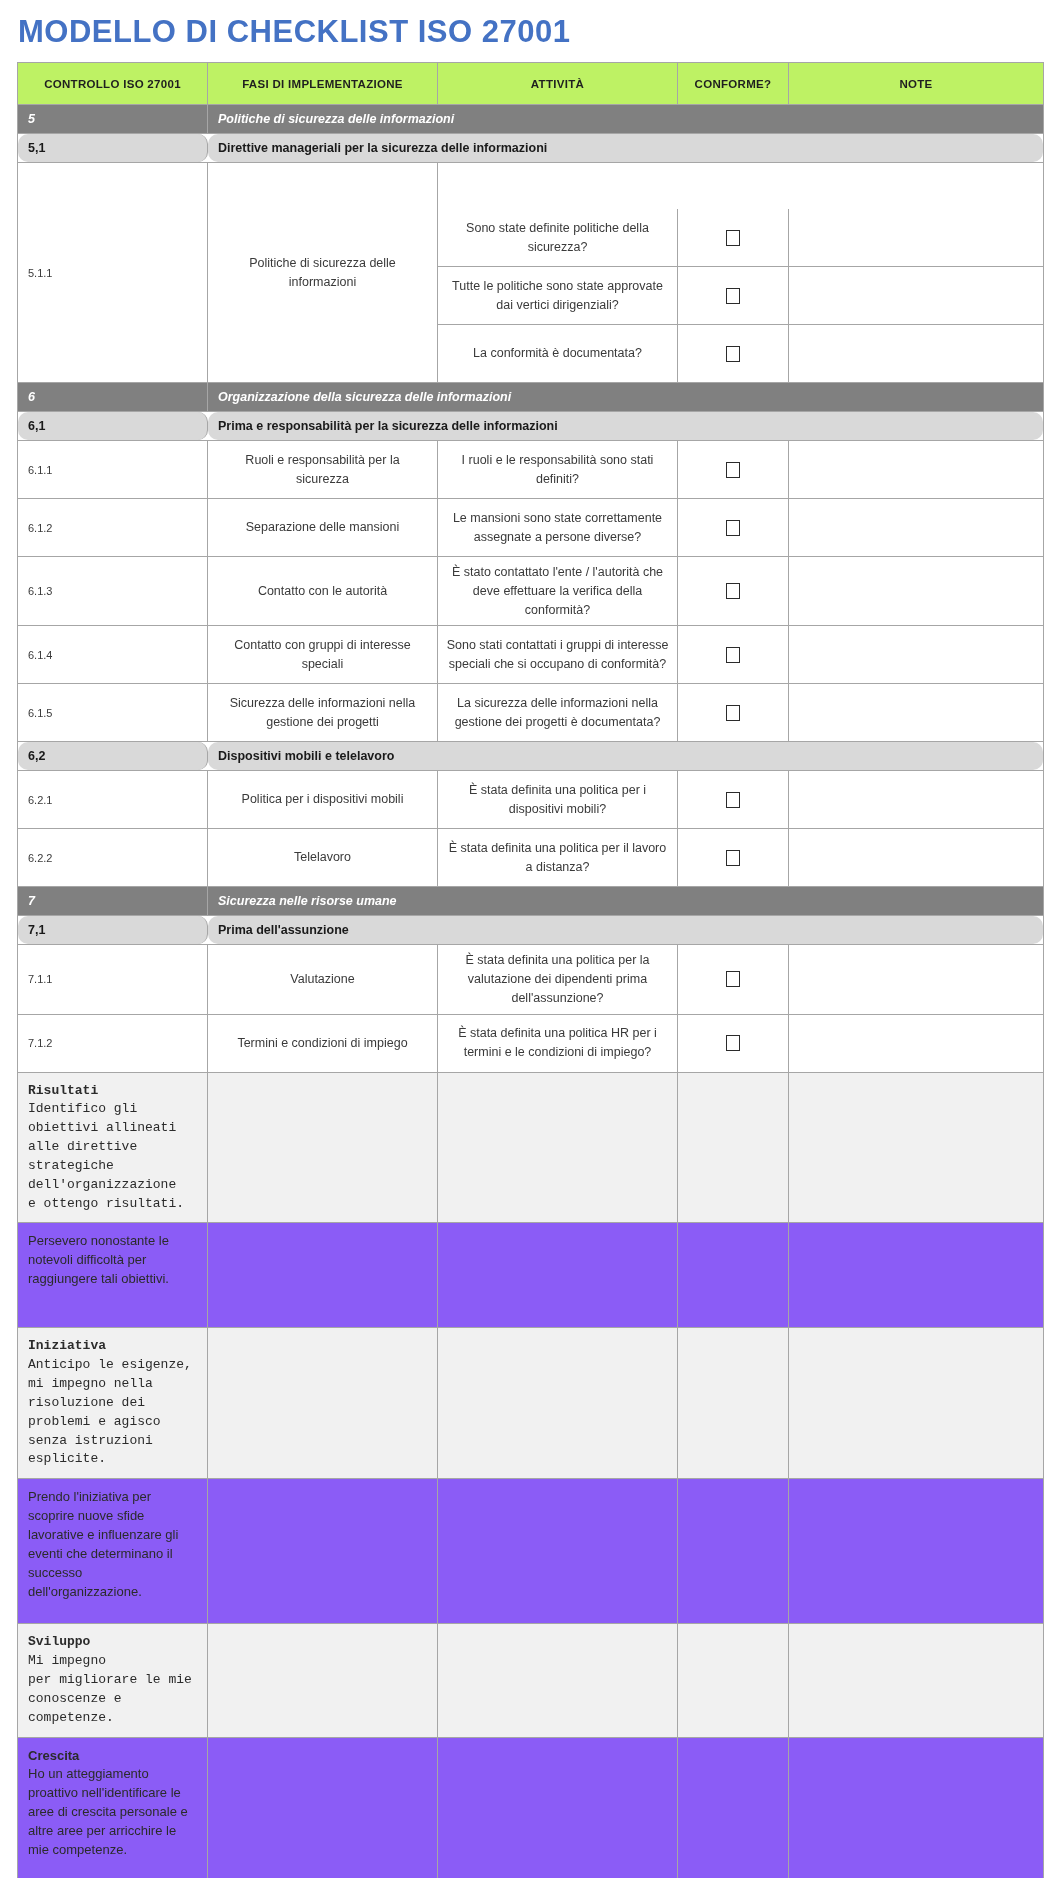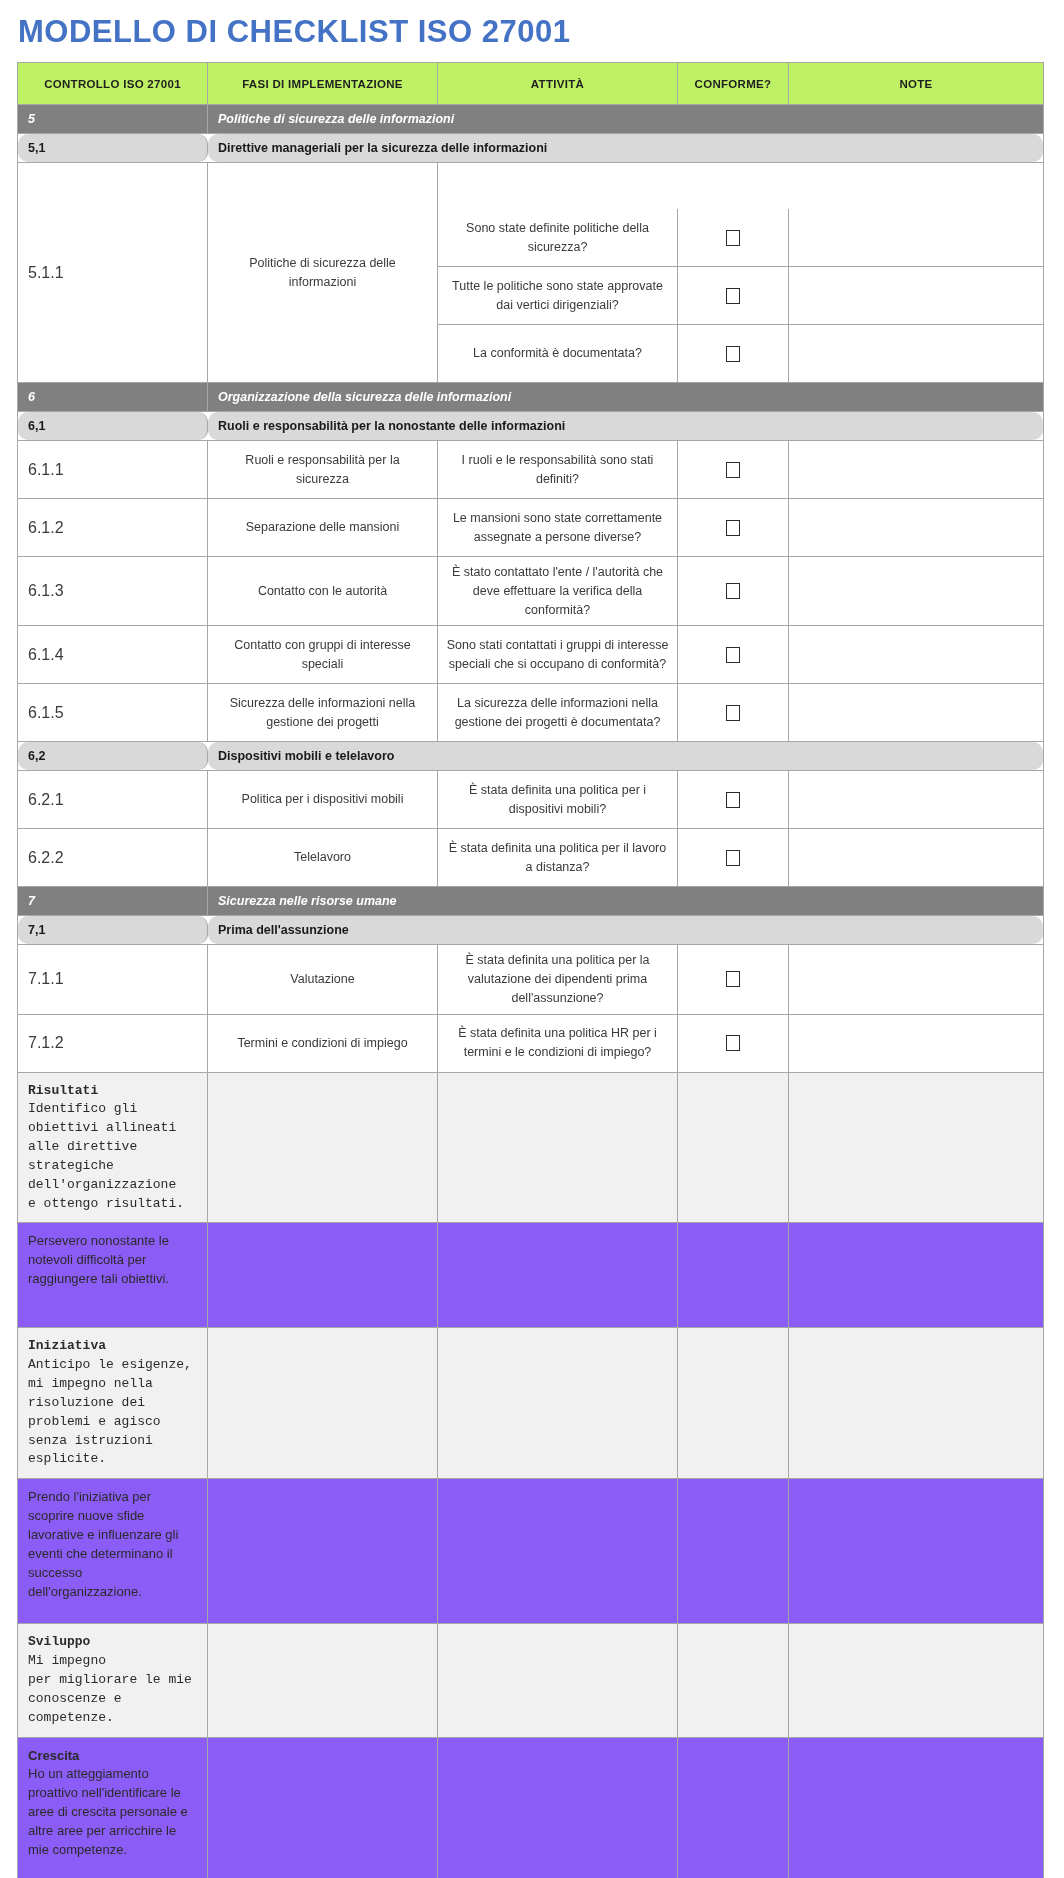--- a/index.html
+++ b/index.html
@@ -37,21 +37,21 @@
   }
 
   
   .bar{grid-template-columns:190px 1fr;}
   .bar .cell{min-height:28px;display:flex;align-items:center;padding:2px 10px;font-size:12.5px;font-weight:bold;}
   .sec .cell{background:#808080;color:#FFFFFF;font-style:italic;}
   .sub .cell{background:#D9D9D9;color:#1A1A1A;border-radius:10px;}
 
   
   .ctrl .cell{background:#fff;}
-  .cell.idc{display:flex;align-items:center;padding:6px 10px;font-size:16px;color:#3A3A3A;}
+  .cell.idc{display:flex;align-items:center;padding:6px 10px;font-size:11px;color:#3A3A3A;}
   .cell.phase{display:flex;align-items:center;justify-content:center;text-align:center;
     padding:6px 10px;font-size:12.5px;line-height:1.5;color:#3A3A3A;}
   .cell.act{display:flex;align-items:center;justify-content:center;text-align:center;
     padding:6px 8px;font-size:12.5px;line-height:1.5;color:#3A3A3A;min-height:57px;}
   .cell.chk{display:flex;align-items:center;justify-content:center;}
   .checkbox{width:12px;height:14px;border:1.5px solid #2B2B2B;background:#fff;display:inline-block;}
 
   
   .ctrl.multi{grid-template-columns:190px 230px 1fr;}
   .subrows{display:flex;flex-direction:column;margin-top:46px;}
@@ -123,21 +123,21 @@
       </div>
     </div>
 
     <div class="row bar sec">
       <div class="cell">6</div>
       <div class="cell">Organizzazione della sicurezza delle informazioni</div>
     </div>
 
     <div class="row bar sub">
       <div class="cell">6,1</div>
-      <div class="cell">Ruoli e responsabilità per la nonostante delle informazioni</div>
+      <div class="cell">Prima e responsabilità per la sicurezza delle informazioni</div>
     </div>
 
     <div class="row ctrl">
       <div class="cell idc">6.1.1</div>
       <div class="cell phase">Ruoli e responsabilità per la sicurezza</div>
       <div class="cell act">I ruoli e le responsabilità sono stati definiti?</div>
       <div class="cell chk">
           <span class="checkbox"></span>
         </div>
       <div class="cell"></div>

